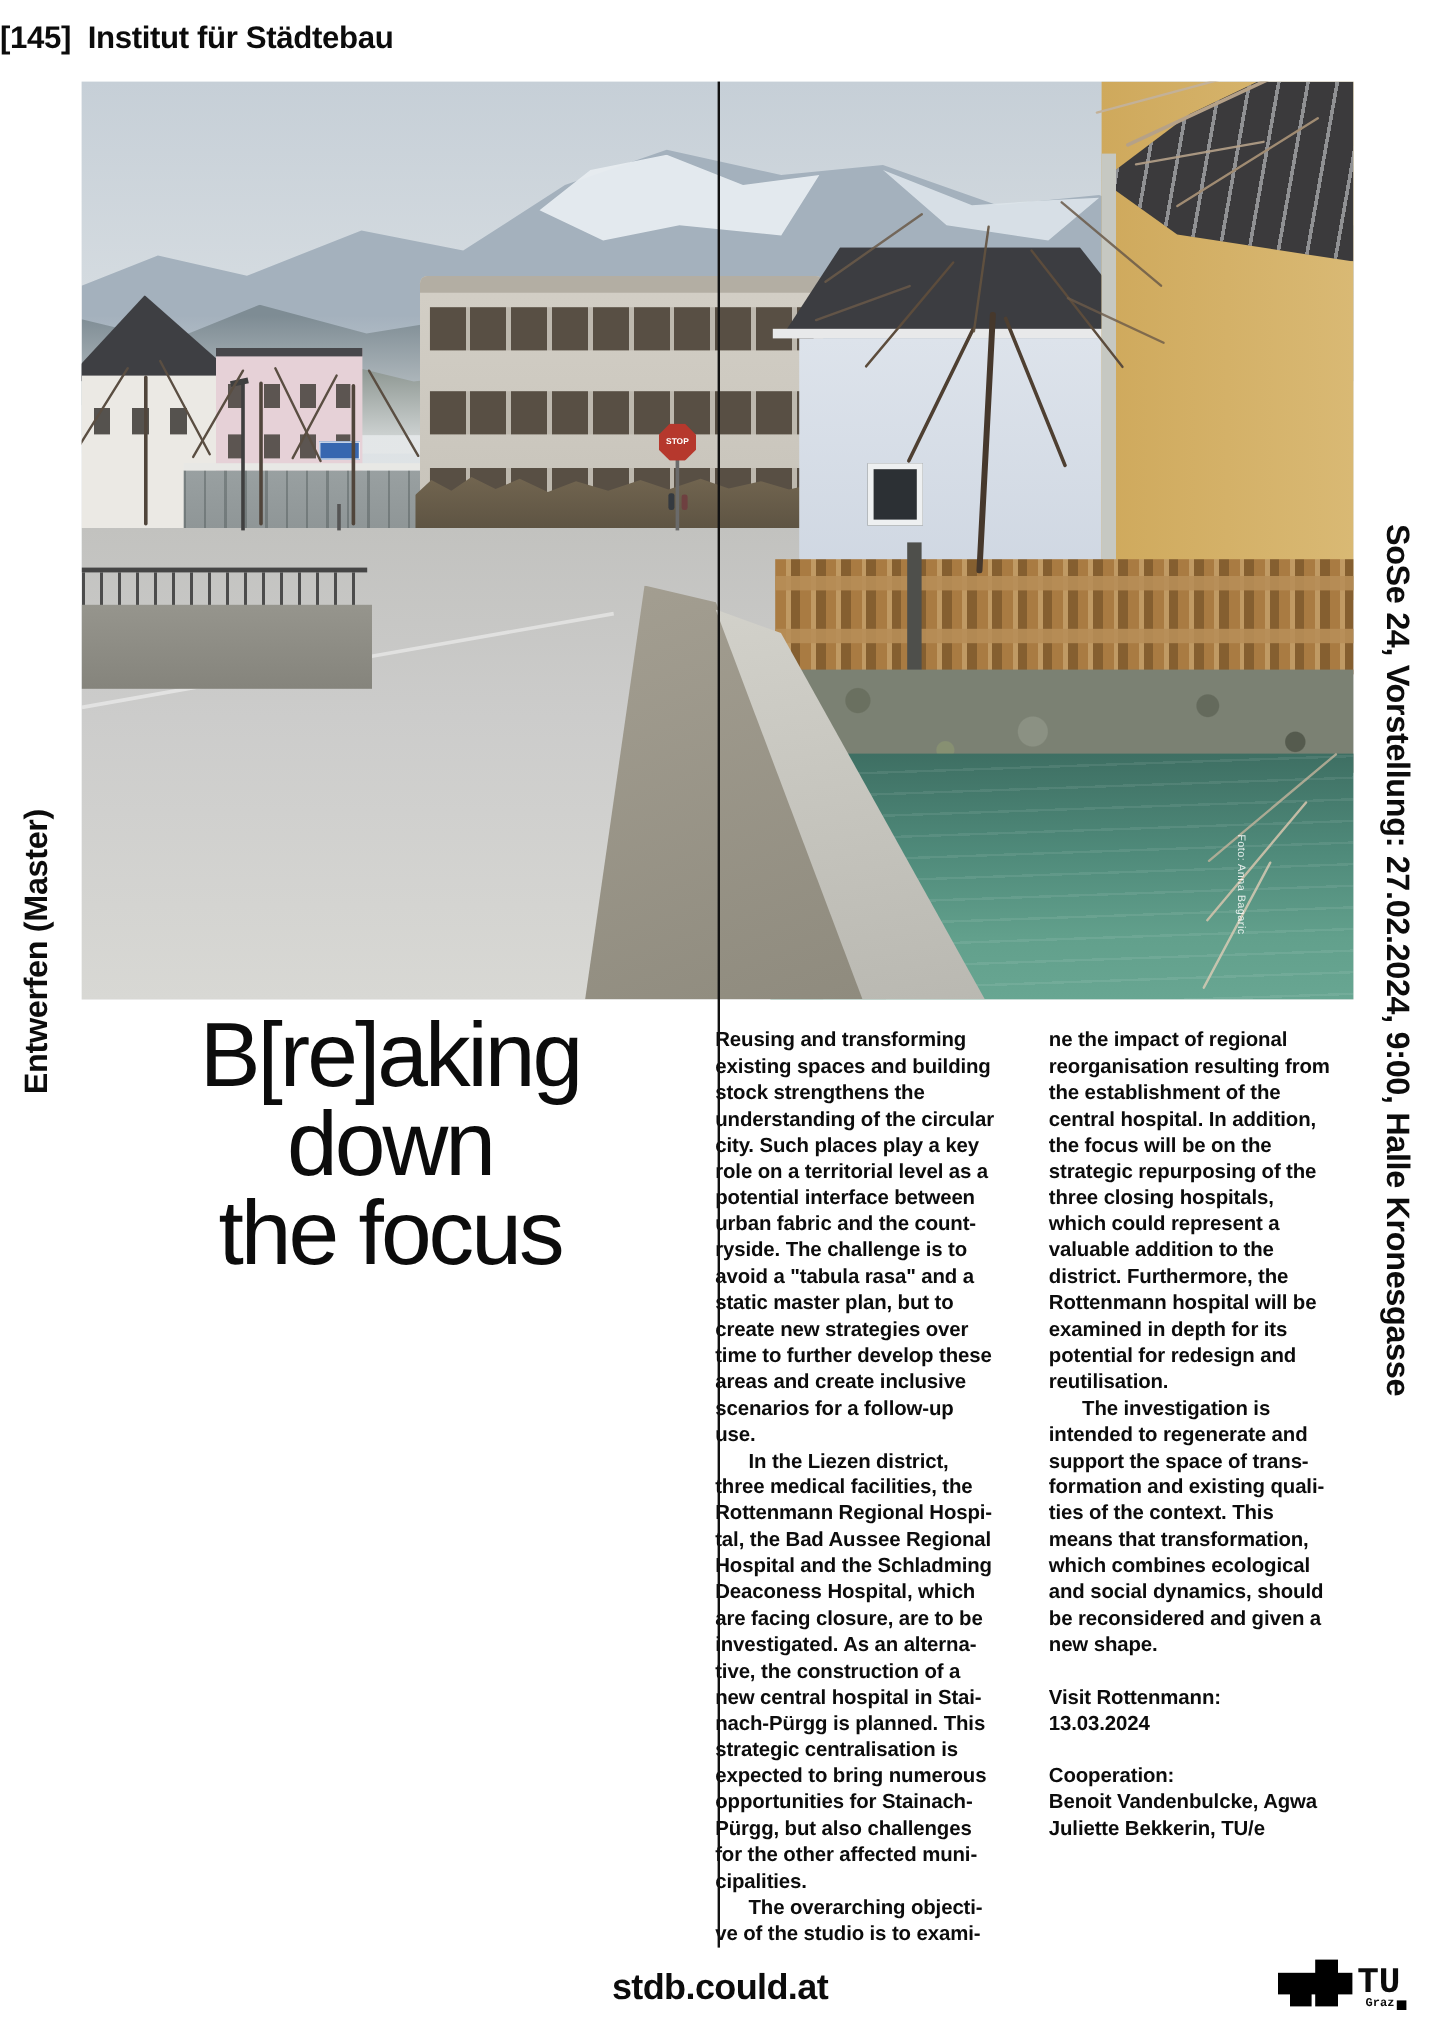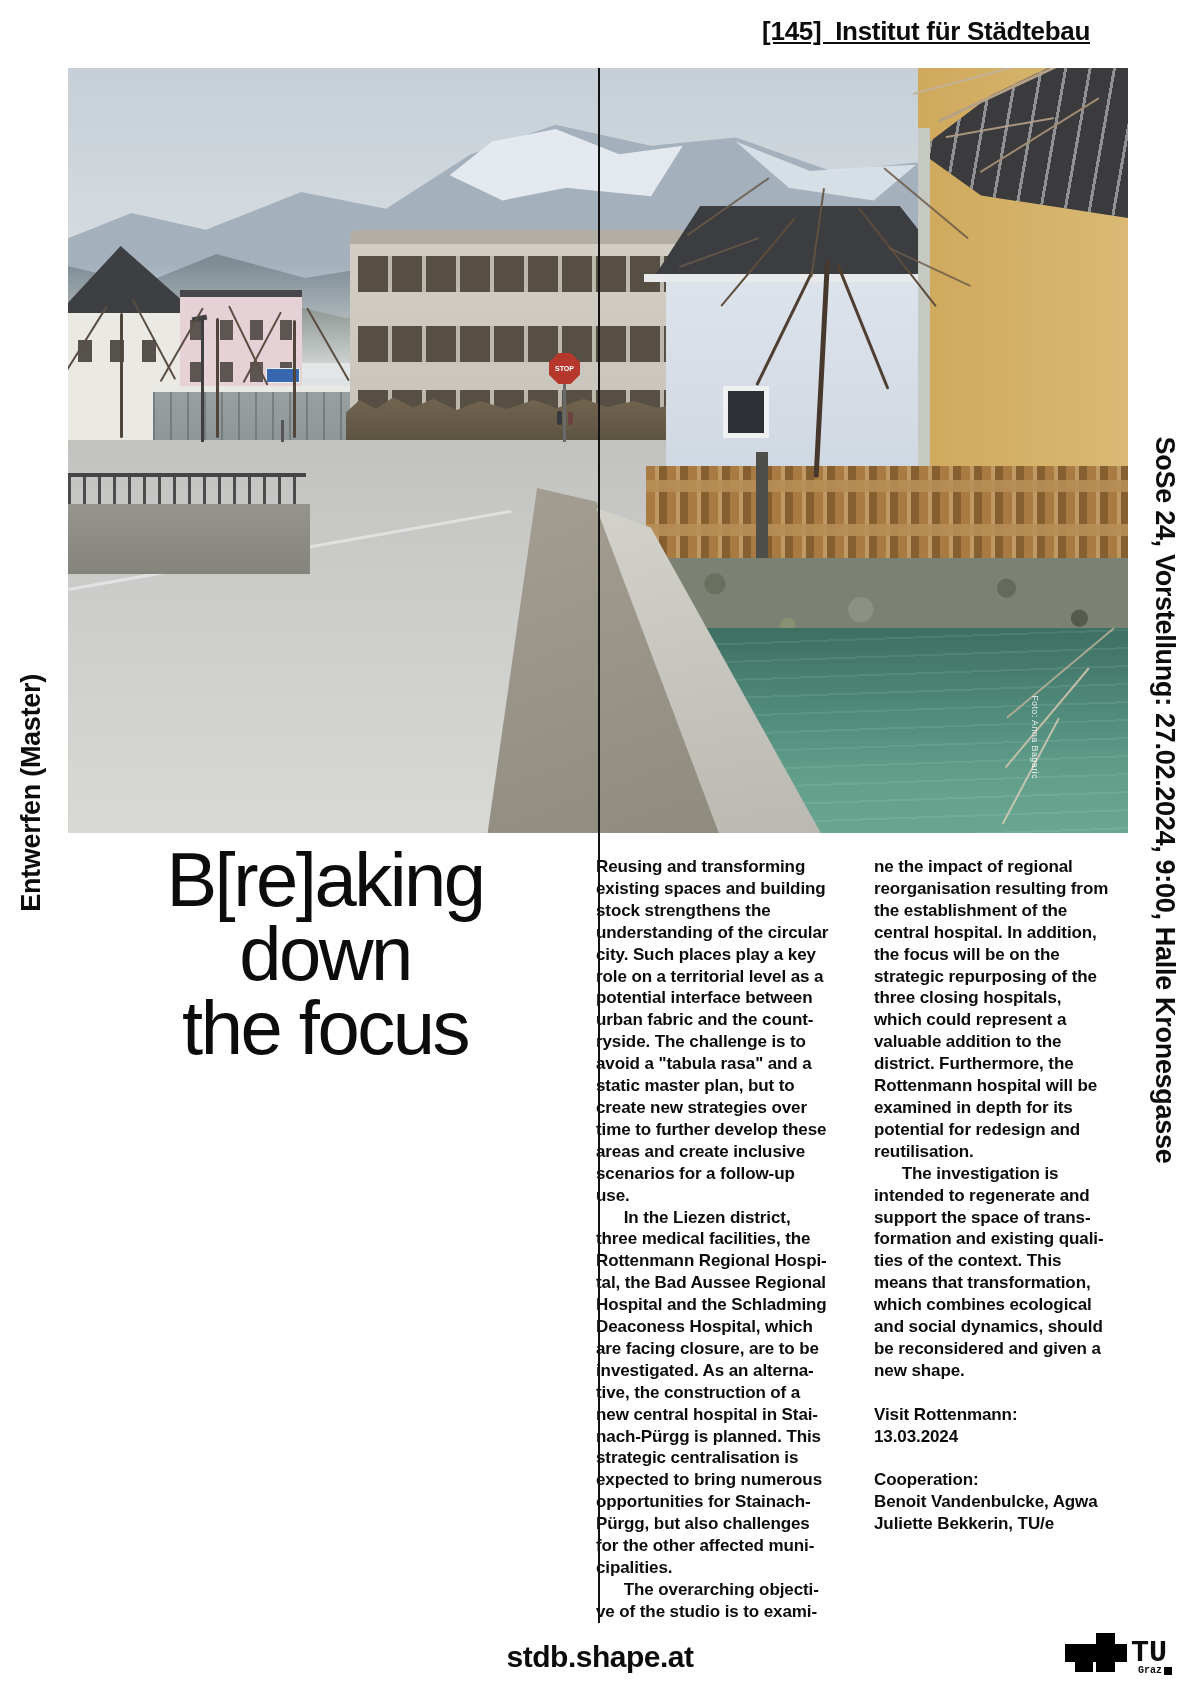--- a/index.html
+++ b/index.html
@@ -1,22 +1,22 @@
 <!DOCTYPE html>
 <html><head>
 <meta charset="utf-8">
 <style>
   html,body{margin:0;padding:0;background:#ffffff;}
   .poster{position:relative;width:1200px;height:1698px;background:#ffffff;overflow:hidden;
           font-family:"Liberation Sans",sans-serif;color:#0c0c0c;}
   .ph,.ph div{position:absolute;box-sizing:border-box;}
 
   
-  .header{position:absolute;top:16px;left:0;width:1090px;text-align:right;
-          font-size:26px;font-weight:bold;letter-spacing:-0.3px;white-space:pre;text-decoration:underline;}
+  .header{position:absolute;top:16px;left:0;width:1090px;text-align:left;
+          font-size:26px;font-weight:bold;letter-spacing:-0.3px;white-space:pre;}
 
   
   .photo{position:absolute;left:68px;top:68px;width:1060px;height:765px;overflow:hidden;
          background:linear-gradient(180deg,#c6cfd7 0%,#d9dfe3 30%,#e4e7e8 55%,#e9eae9 100%);}
 
   .mtn-back{left:0;top:40px;width:1060px;height:210px;background:#a4b1bd;
     clip-path:polygon(0 100%,0 62%,6% 50%,13% 58%,22% 40%,30% 48%,38% 22%,46% 8%,55% 18%,63% 14%,72% 30%,80% 26%,88% 42%,100% 38%,100% 100%);}
   .mtn-snow{left:0;top:40px;width:1060px;height:210px;background:#e7ecf0;opacity:.95;
     clip-path:polygon(36% 32%,40% 16%,46% 10%,52% 22%,58% 18%,55% 42%,47% 38%,41% 44%);}
   .mtn-snow2{left:0;top:40px;width:1060px;height:210px;background:#dde4ea;opacity:.9;
@@ -343,21 +343,21 @@
 be reconsidered and given a
 new shape.
 
 Visit Rottenmann:
 13.03.2024
 
 Cooperation:
 Benoit Vandenbulcke, Agwa
 Juliette Bekkerin, TU/e</div>
 
-  <div class="site">stdb.shape.at</div>
+  <div class="site">stdb.could.at</div>
 
   <div class="logo">
     <div class="logo-icon">
       <div class="sq-band"></div>
       <div class="sq-top"></div>
       <div class="sq-leg1"></div>
       <div class="sq-leg2"></div>
     </div>
     <div class="logo-text">
       <span class="logo-tu">TU</span>

